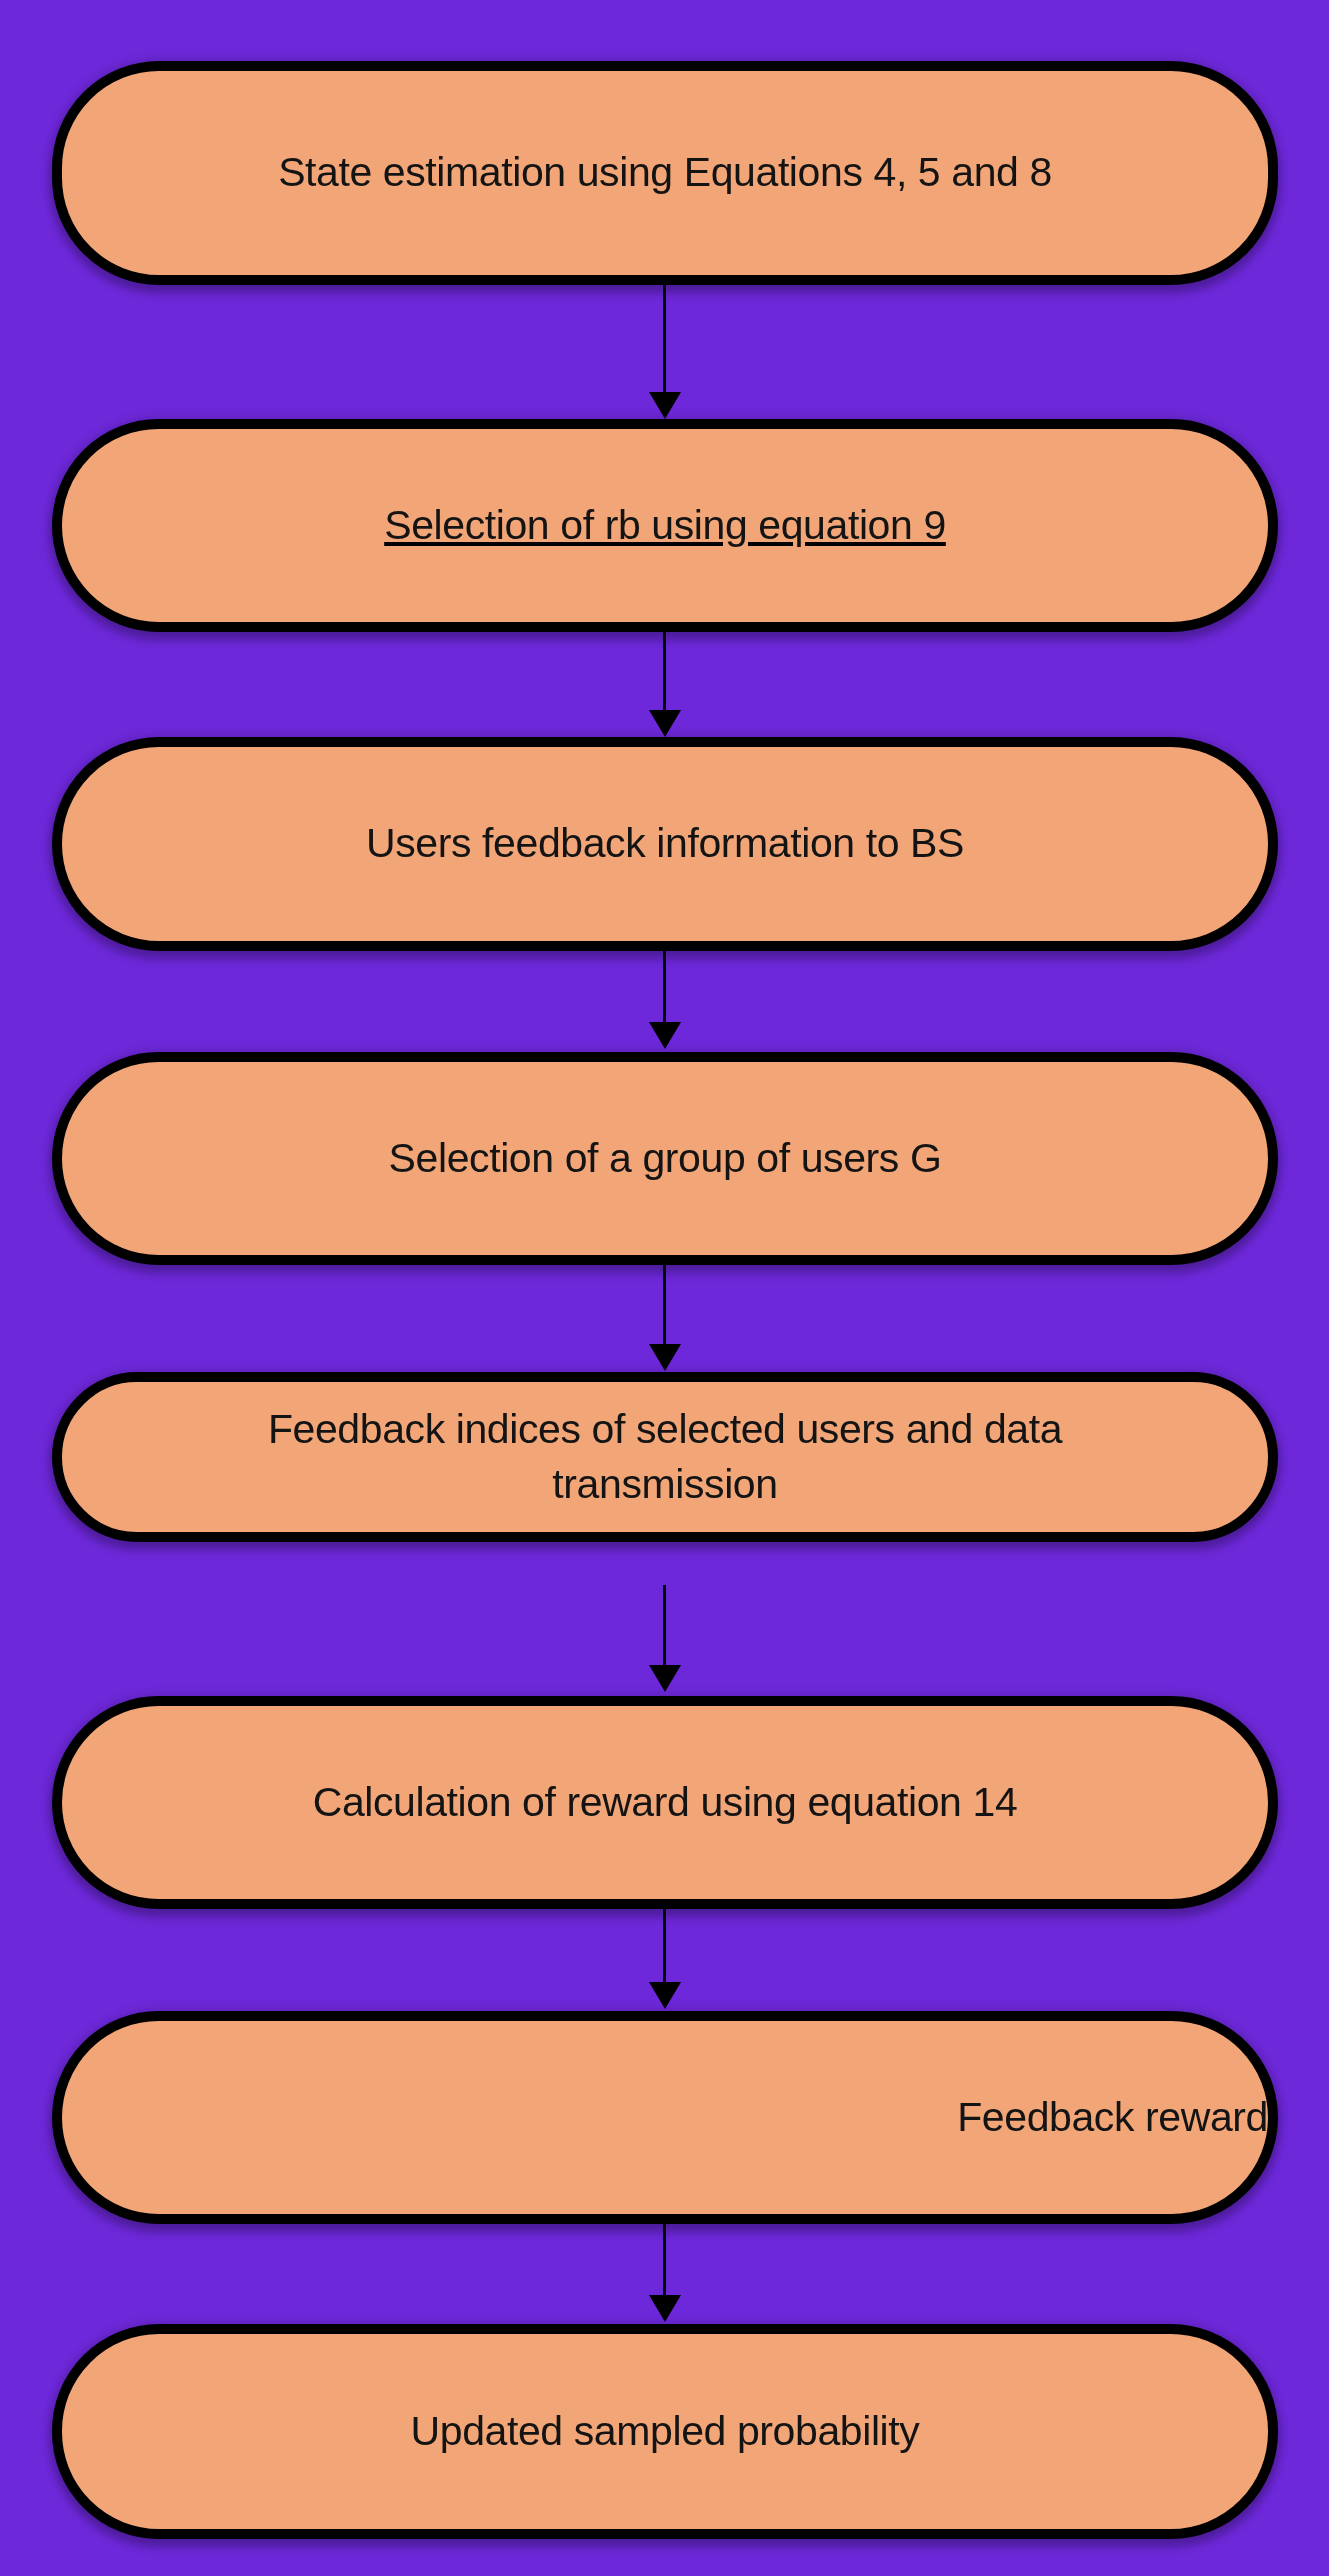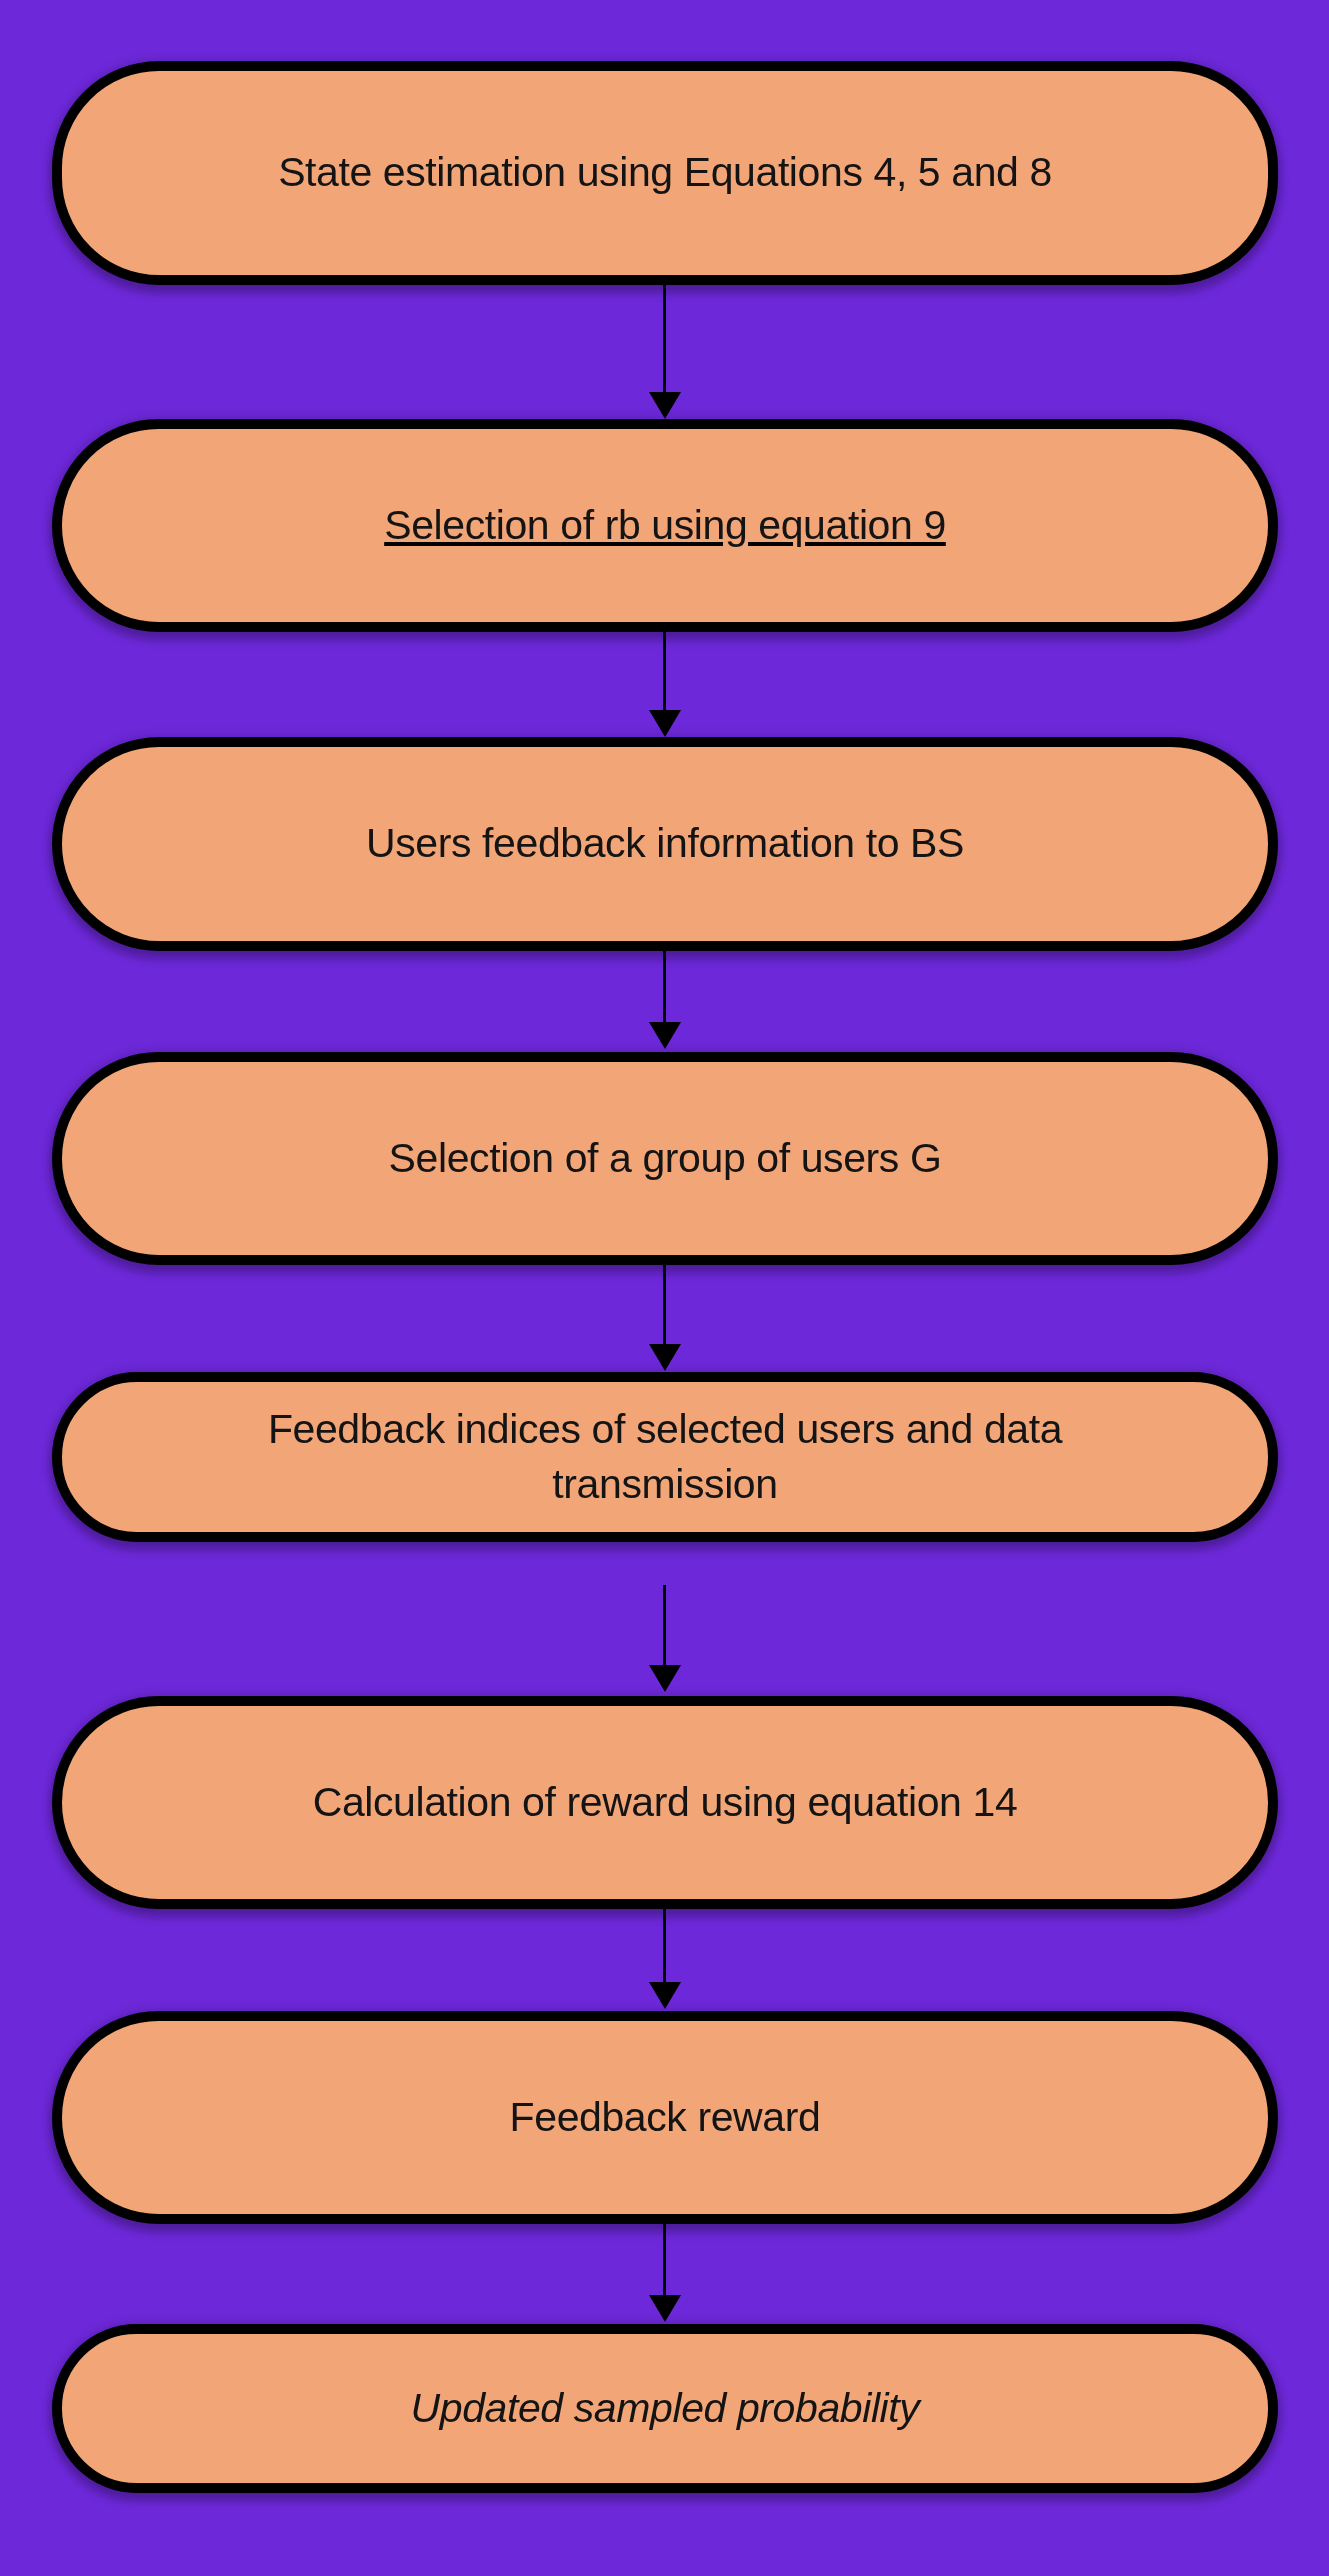--- a/index.html
+++ b/index.html
@@ -36,22 +36,22 @@
     line-height: 1.35;
     letter-spacing: -0.4px;
     color: #141414;
   }
   .n1 { top: 61px;   height: 224px; }
   .n2 { top: 419px;  height: 213px; text-decoration: underline; }
   .n3 { top: 737px;  height: 214px; align-items: center; }
   .n4 { top: 1052px; height: 213px; }
   .n5 { top: 1372px; height: 170px; }
   .n6 { top: 1696px; height: 213px; }
-  .n7 { top: 2011px; height: 213px; }
-  .n8 { top: 2324px; height: 169px; font-style: italic; }
+  .n7 { top: 2011px; height: 213px; justify-content: flex-end; }
+  .n8 { top: 2324px; height: 215px; }
 
   .arrow {
     position: absolute;
     left: 648px;
     width: 33px;
     display: flex;
     flex-direction: column;
     align-items: center;
   }
   .arrow .shaft {

